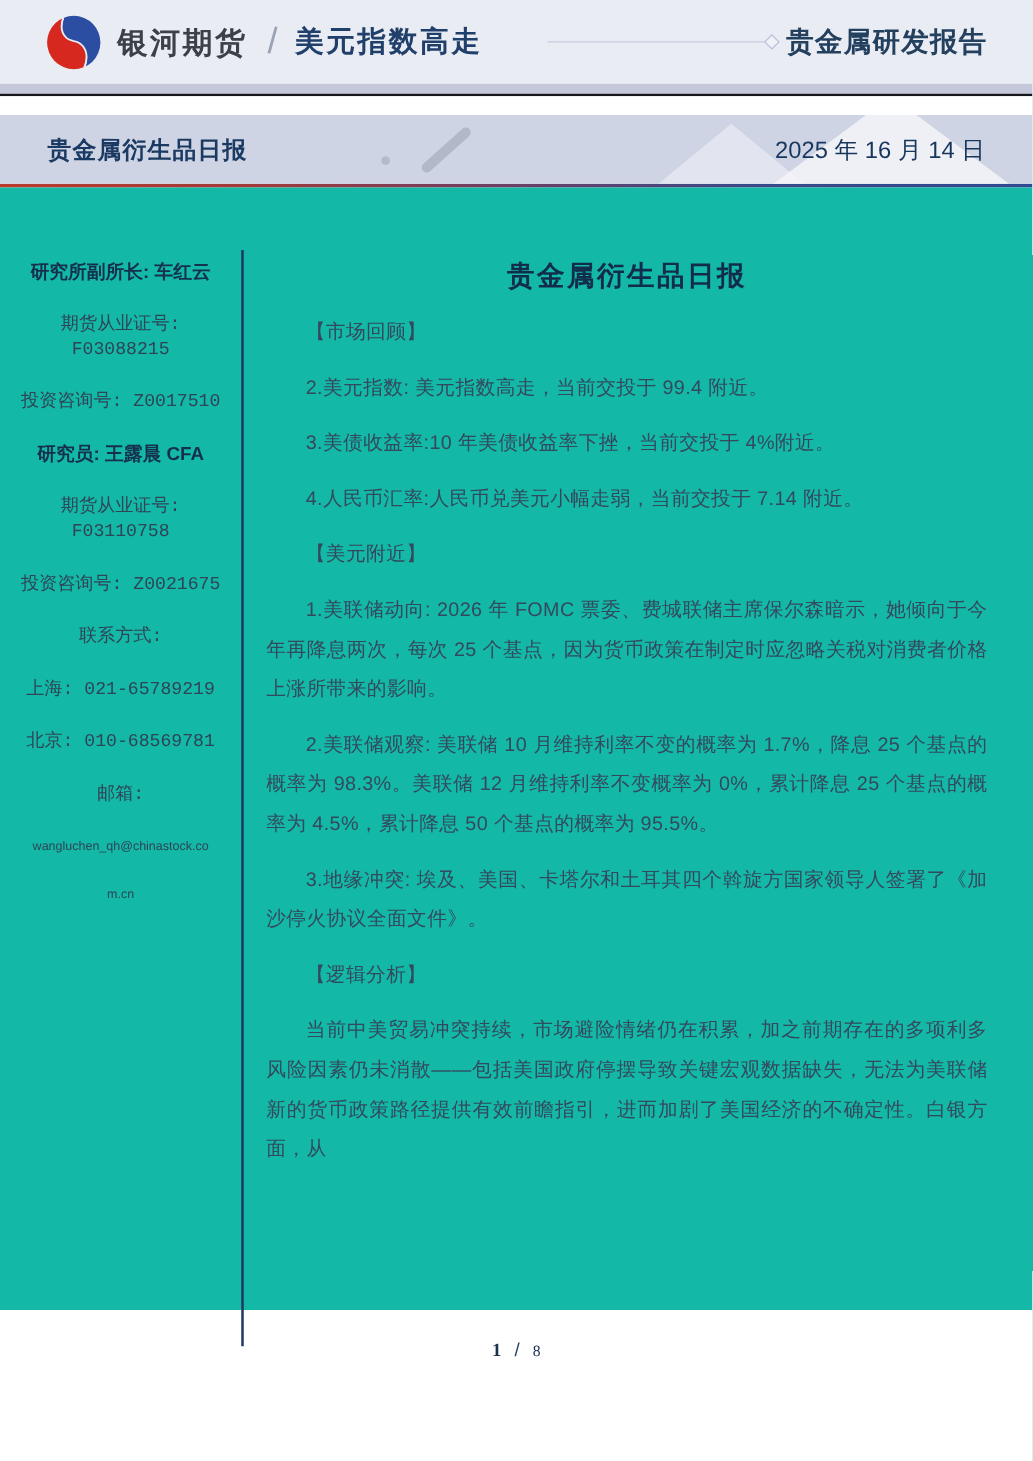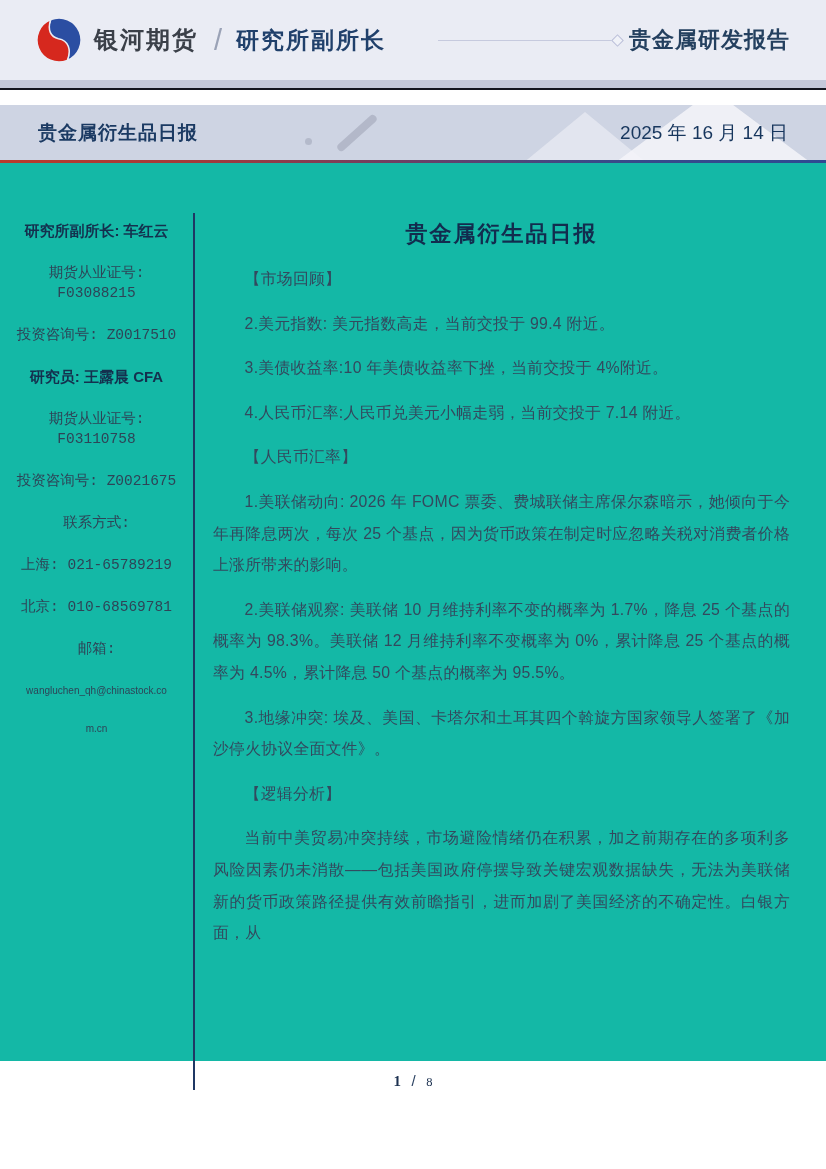--- a/index.html
+++ b/index.html
@@ -4,21 +4,21 @@
 <style>
   * { margin:0; padding:0; box-sizing:border-box; }
   html,body { background:#ffffff; }
   .page {
     position:relative; width:826px; height:1169px; background:#ffffff;
     font-family:"Liberation Sans","DejaVu Sans",sans-serif; overflow:hidden;
     margin:0 auto;
   }
   
   .topbar {
-    height:80px; background:#eaecf4; display:flex; align-items:center;
+    height:67px; background:#eaecf4; display:flex; align-items:center;
     padding:0 36px;
   }
   .logo-wrap { width:46px; height:46px; flex:0 0 auto; }
   .brand {
     font-size:24px; font-weight:bold; color:#3b4049; letter-spacing:2px;
     margin-left:12px;
   }
   .slash { font-size:29px; color:#9aa2b6; margin:0 14px 0 16px; font-weight:400; }
   .division { font-size:23px; font-weight:bold; color:#20406b; letter-spacing:2px; }
   .report-tag { margin-left:auto; display:flex; align-items:center; }
@@ -95,21 +95,21 @@
     <span class="logo-wrap">
       <svg viewBox="0 0 48 48" width="46" height="46" aria-hidden="true">
         <g transform="rotate(-22 24 24)">
           <path d="M24 1 A23 23 0 0 1 24 47 C 31.5 38.5 31 30 24 25.5 C 15 20 15.5 9.5 24 1 Z" fill="#2b4ea2" stroke="#eaecf4" stroke-width="1.6"></path>
           <path d="M24 47 A23 23 0 0 1 24 1 C 16.5 9.5 17 18 24 22.5 C 33 28 32.5 38.5 24 47 Z" fill="#d6281e" stroke="#eaecf4" stroke-width="1.6"></path>
         </g>
       </svg>
     </span>
     <span class="brand">银河期货</span>
     <span class="slash">/</span>
-    <span class="division">研究所副所长</span>
+    <span class="division">美元指数高走</span>
     <span class="report-tag">
       <span class="tag-line"></span>
       <span class="tag-diamond"></span>
       <span class="tag-text">贵金属研发报告</span>
     </span>
   </header>
 
   <div class="strip"></div>
   <div class="darkline"></div>
   <div class="gapline"></div>
@@ -141,21 +141,21 @@
     </aside>
 
     <div class="vrule"></div>
 
     <main class="main">
       <h1 class="main-title">贵金属衍生品日报</h1>
       <p class="para">【市场回顾】</p>
       <p class="para">2.美元指数: 美元指数高走，当前交投于 99.4 附近。</p>
       <p class="para">3.美债收益率:10 年美债收益率下挫，当前交投于 4%附近。</p>
       <p class="para">4.人民币汇率:人民币兑美元小幅走弱，当前交投于 7.14 附近。</p>
-      <p class="para">【人民币汇率】</p>
+      <p class="para">【美元附近】</p>
       <p class="para">1.美联储动向: 2026 年 FOMC 票委、费城联储主席保尔森暗示，她倾向于今年再降息两次，每次 25 个基点，因为货币政策在制定时应忽略关税对消费者价格上涨所带来的影响。</p>
       <p class="para">2.美联储观察: 美联储 10 月维持利率不变的概率为 1.7%，降息 25 个基点的概率为 98.3%。美联储 12 月维持利率不变概率为 0%，累计降息 25 个基点的概率为 4.5%，累计降息 50 个基点的概率为 95.5%。</p>
       <p class="para">3.地缘冲突: 埃及、美国、卡塔尔和土耳其四个斡旋方国家领导人签署了《加沙停火协议全面文件》。</p>
       <p class="para">【逻辑分析】</p>
       <p class="para">当前中美贸易冲突持续，市场避险情绪仍在积累，加之前期存在的多项利多风险因素仍未消散——包括美国政府停摆导致关键宏观数据缺失，无法为美联储新的货币政策路径提供有效前瞻指引，进而加剧了美国经济的不确定性。白银方面，从</p>
     </main>
   </div>
 
   <footer class="pagefooter">
     <span class="pnum">1</span>

